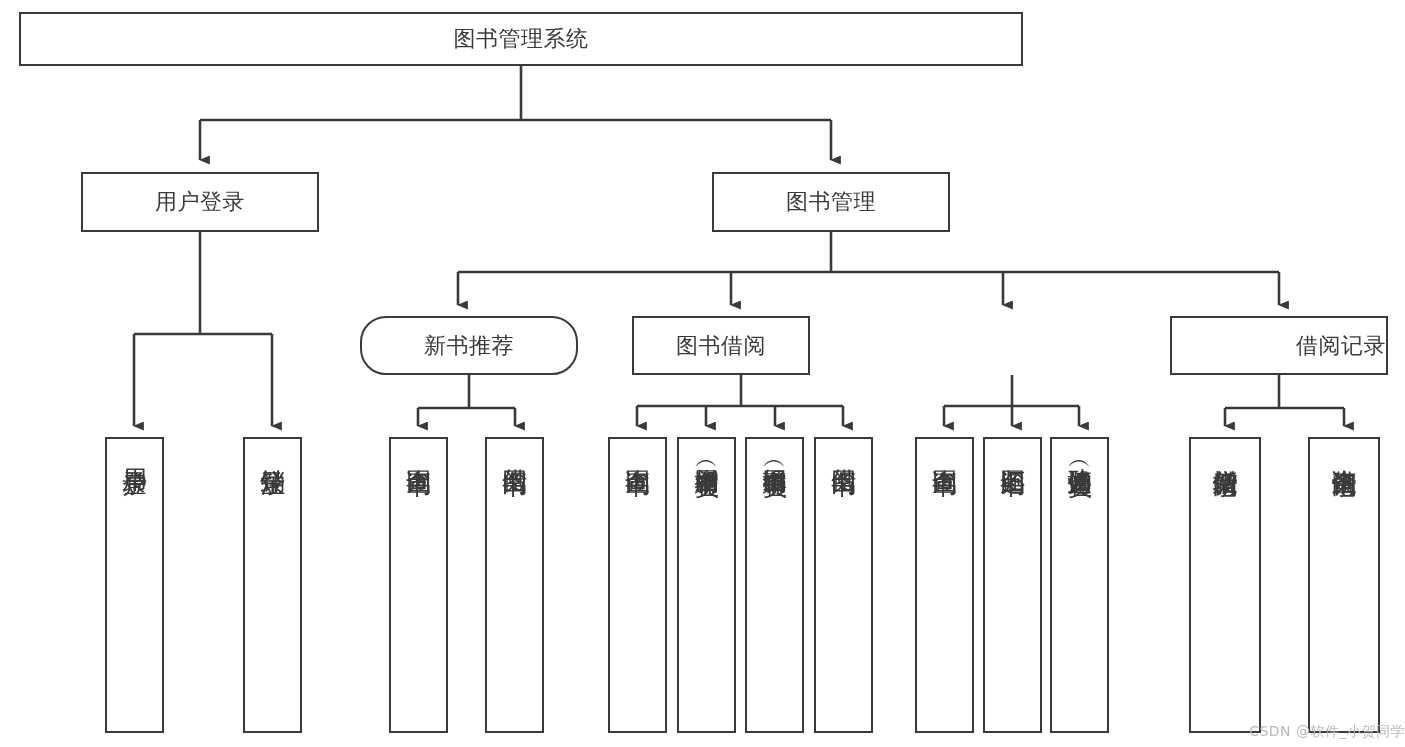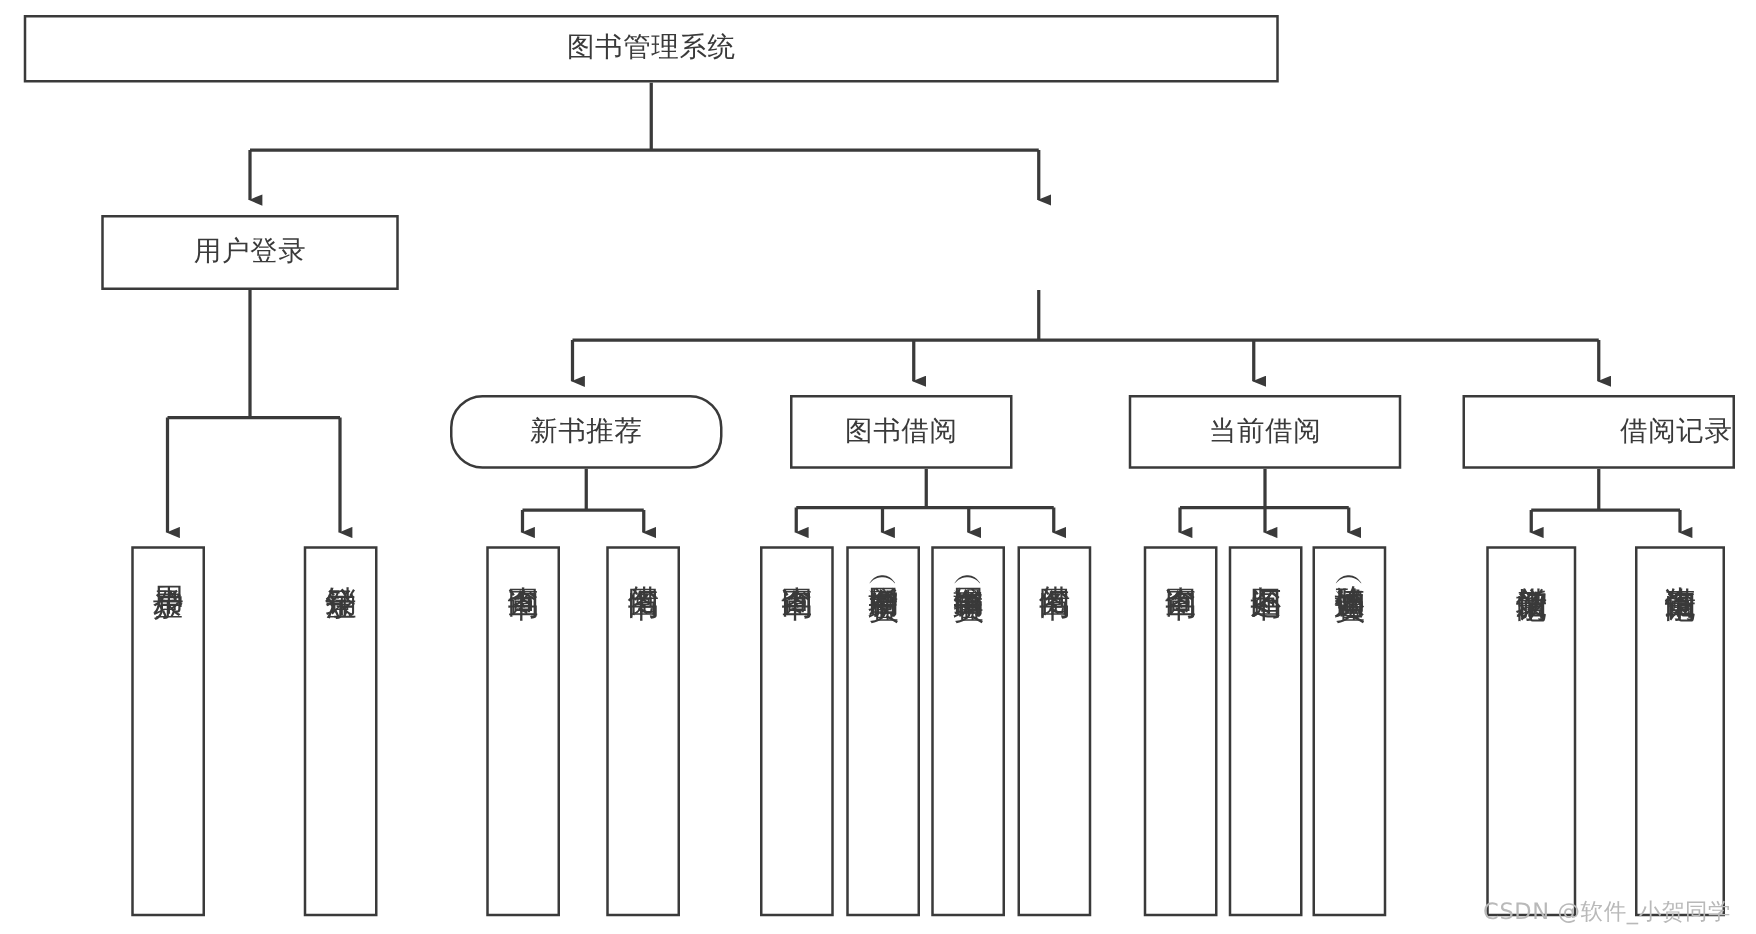--- a/index.html
+++ b/index.html
@@ -63,23 +63,23 @@
     line-height: 1.02;
     letter-spacing: 1px;
     white-space: nowrap;
     text-align: left;
   }
   .node.v.tall .label {
     font-size: 24px;
   }
   #watermark {
     position: absolute;
-    right: 20px;
+    right: 0;
     bottom: 6px;
-    font-size: 18px;
+    font-size: 14px;
     color: #b9b9b9;
     letter-spacing: 0.5px;
     white-space: nowrap;
     font-family: "DejaVu Sans", "Liberation Sans", sans-serif;
   }
 </style>
 </head>
 <body>
 
 <div id="diagram-root">
@@ -136,30 +136,30 @@
     </g>
   </svg>
 
   <div class="node h root" style="left:19px; top:12px; width:1004px; height:54px;">
     <span class="label">图书管理系统</span>
   </div>
 
   <div class="node h" style="left:81px; top:172px; width:238px; height:60px;">
     <span class="label">用户登录</span>
   </div>
+  <div class="node h" style="left:712px; top:172px; width:238px; height:60px;">
+    <span class="label">图书管理</span>
+  </div>
 
   <div class="node h" style="left:360px; top:316px; width:218px; height:59px;border-radius:26px;">
     <span class="label">新书推荐</span>
   </div>
   <div class="node h" style="left:632px; top:316px; width:178px; height:59px;">
     <span class="label">图书借阅</span>
   </div>
-  <div class="node h" style="left:903px; top:316px; width:218px; height:59px;">
-    <span class="label">当前借阅</span>
-  </div>
   <div class="node h" style="left:1170px; top:316px; width:218px; height:59px;justify-content:flex-end;">
     <span class="label">借阅记录</span>
   </div>
 
   <div class="node v" style="left:105px; top:437px; width:59px; height:296px;">
     <span class="label">用户登录</span>
   </div>
   <div class="node v" style="left:243px; top:437px; width:59px; height:296px;">
     <span class="label">注销登录</span>
   </div>

